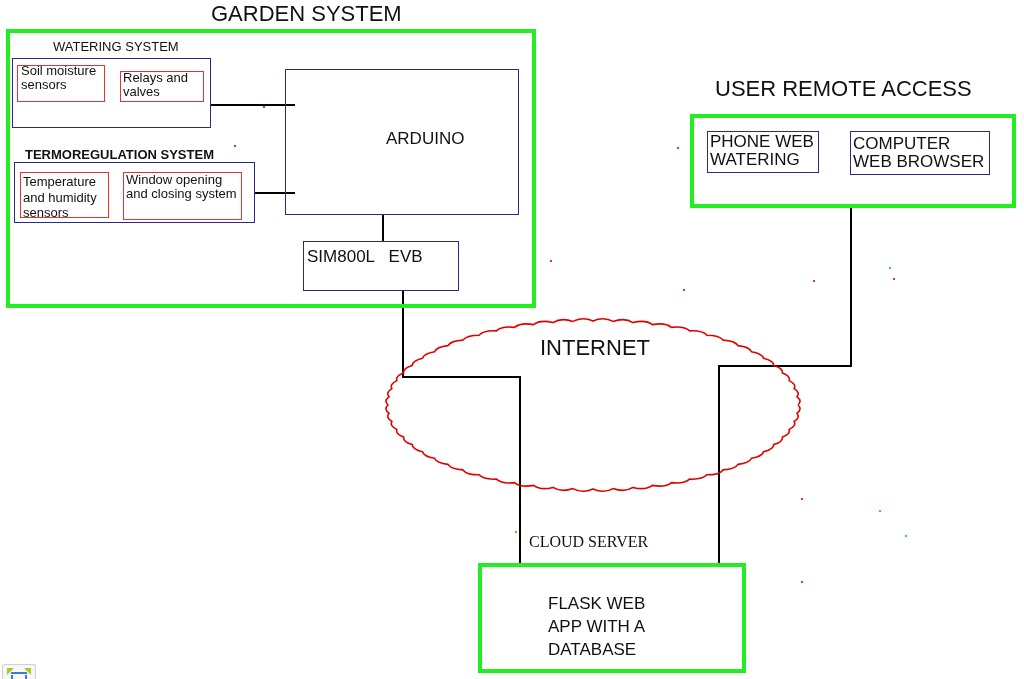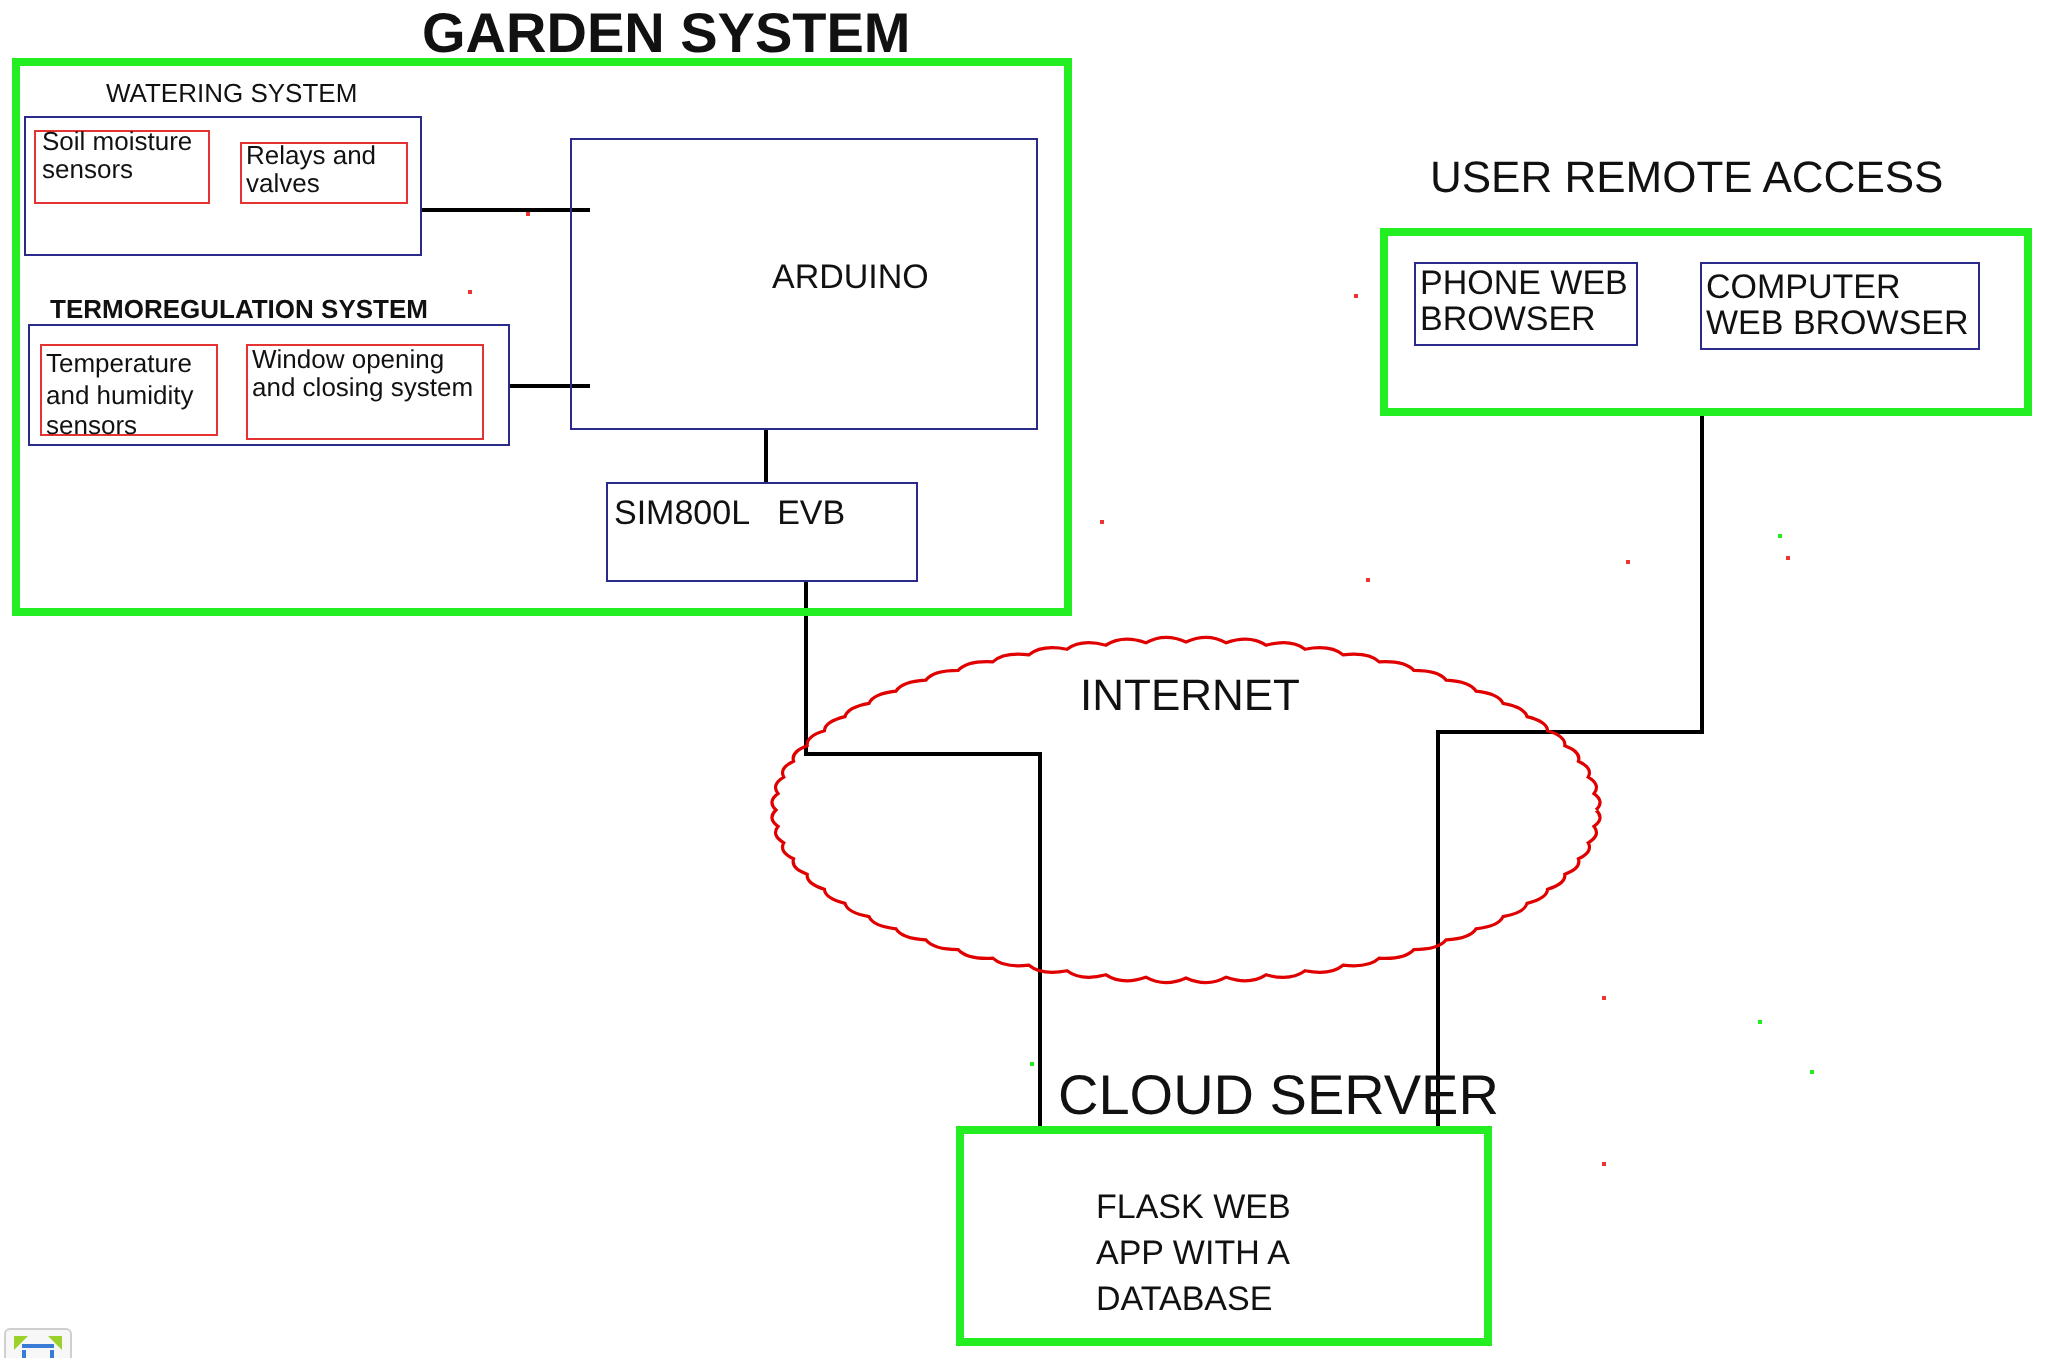--- a/index.html
+++ b/index.html
@@ -25,21 +25,21 @@
     <line x1="254" y1="193" x2="295" y2="193"></line>
     <line x1="383" y1="215" x2="383" y2="241"></line>
     <polyline points="403,291 403,377 520,377 520,563"></polyline>
     <polyline points="851,207 851,366 719,366 719,563"></polyline>
   </g>
   <g id="cloud">
       <path d="M798.0,405.0 Q802.5,409.2 797.0,413.2 Q800.5,417.6 794.1,421.4 Q796.6,425.9 789.2,429.4 Q790.7,434.0 782.4,437.1 Q783.0,441.8 773.8,444.6 Q773.5,449.3 763.5,451.7 Q762.2,456.4 751.5,458.3 Q749.4,463.1 738.0,464.4 Q735.1,469.2 723.1,469.9 Q719.3,474.8 706.9,474.8 Q702.4,479.8 689.6,479.1 Q684.3,484.1 671.5,482.6 Q665.3,487.8 652.5,485.4 Q645.4,490.7 633.0,487.4 Q624.7,492.7 613.1,488.6 Q603.6,493.8 593.0,489.0 Q582.4,493.8 572.9,488.6 Q561.3,492.7 553.0,487.4 Q540.6,490.7 533.5,485.4 Q520.7,487.8 514.5,482.6 Q501.7,484.1 496.4,479.1 Q483.6,479.8 479.1,474.8 Q466.7,474.8 462.9,469.9 Q450.9,469.2 448.0,464.4 Q436.6,463.1 434.5,458.3 Q423.8,456.4 422.5,451.7 Q412.5,449.3 412.2,444.6 Q403.0,441.8 403.6,437.1 Q395.3,434.0 396.8,429.4 Q389.4,425.9 391.9,421.4 Q385.5,417.6 389.0,413.2 Q383.5,409.2 388.0,405.0 Q383.5,400.8 389.0,396.8 Q385.5,392.4 391.9,388.6 Q389.4,384.1 396.8,380.6 Q395.3,376.0 403.6,372.9 Q403.0,368.2 412.2,365.4 Q412.5,360.7 422.5,358.3 Q423.8,353.6 434.5,351.7 Q436.6,346.9 448.0,345.6 Q450.9,340.8 462.9,340.1 Q466.7,335.2 479.1,335.2 Q483.6,330.2 496.4,330.9 Q501.7,325.9 514.5,327.4 Q520.7,322.2 533.5,324.6 Q540.6,319.3 553.0,322.6 Q561.3,317.3 572.9,321.4 Q582.4,316.2 593.0,321.0 Q603.6,316.2 613.1,321.4 Q624.7,317.3 633.0,322.6 Q645.4,319.3 652.5,324.6 Q665.3,322.2 671.5,327.4 Q684.3,325.9 689.6,330.9 Q702.4,330.2 706.9,335.2 Q719.3,335.2 723.1,340.1 Q735.1,340.8 738.0,345.6 Q749.4,346.9 751.5,351.7 Q762.2,353.6 763.5,358.3 Q773.5,360.7 773.8,365.4 Q783.0,368.2 782.4,372.9 Q790.7,376.0 789.2,380.6 Q796.6,384.1 794.1,388.6 Q800.5,392.4 797.0,396.8 Q802.5,400.8 798.0,405.0" fill="none" stroke="#e00000" stroke-width="1.6"></path>
     </g>
 </svg>
 
-<div class="t" style="left:211px; top:2px; font-size:28px;font-weight:bold;">GARDEN SYSTEM</div>
+<div class="t" style="left:211px; top:2px; font-size:22px;">GARDEN SYSTEM</div>
 <div class="abs green" style="left:6px; top:29px; width:530px; height:279px;"></div>
 
 <div class="t" style="left:53px; top:40px; font-size:13px;">WATERING SYSTEM</div>
 <div class="abs blue" style="left:12px; top:58px; width:199px; height:70px;"></div>
 <div class="abs red" style="left:17px; top:65px; width:88px; height:37px;"></div>
 <div class="t" style="left:21px; top:64px; font-size:13px;">Soil moisture
 sensors</div>
 <div class="abs red" style="left:120px; top:71px; width:84px; height:31px;"></div>
 <div class="t" style="left:123px; top:71px; font-size:13px;">Relays and
 valves</div>
@@ -57,28 +57,28 @@
 <div class="abs blue" style="left:285px; top:69px; width:234px; height:146px;"></div>
 <div class="t" style="left:386px; top:130px; font-size:17px;">ARDUINO</div>
 
 <div class="abs blue" style="left:303px; top:241px; width:156px; height:50px;"></div>
 <div class="t" style="left:307px; top:248px; font-size:17px; white-space:pre;">SIM800L   EVB</div>
 
 <div class="t" style="left:715px; top:77px; font-size:22px;">USER REMOTE ACCESS</div>
 <div class="abs green" style="left:690px; top:114px; width:326px; height:94px;"></div>
 <div class="abs blue" style="left:707px; top:131px; width:112px; height:42px;"></div>
 <div class="t" style="left:710px; top:133px; font-size:17px; line-height:1.08;">PHONE WEB
-BROWSER</div>
+WATERING</div>
 <div class="abs blue" style="left:850px; top:131px; width:140px; height:44px;"></div>
 <div class="t" style="left:853px; top:135px; font-size:17px; line-height:1.08;">COMPUTER
 WEB BROWSER</div>
 
 <div class="t" style="left:540px; top:336px; font-size:22px;">INTERNET</div>
 
-<div class="t" style="left:529px; top:533px; font-size:28px;">CLOUD SERVER</div>
+<div class="t" style="left:529px; top:533px; font-size:16px;font-family:Liberation Serif, serif;">CLOUD SERVER</div>
 <div class="abs green" style="left:478px; top:563px; width:268px; height:110px;"></div>
 <div class="t" style="left:548px; top:593px; font-size:17px; line-height:1.35;">FLASK WEB
 APP WITH A
 DATABASE</div>
 
 <div class="dot" style="left:263px; top:106px; background:#e33;"></div>
 <div class="dot" style="left:234px; top:145px; background:#e33;"></div>
 <div class="dot" style="left:677px; top:147px; background:#e33;"></div>
 <div class="dot" style="left:550px; top:260px; background:#e33;"></div>
 <div class="dot" style="left:683px; top:289px; background:#e33;"></div>

